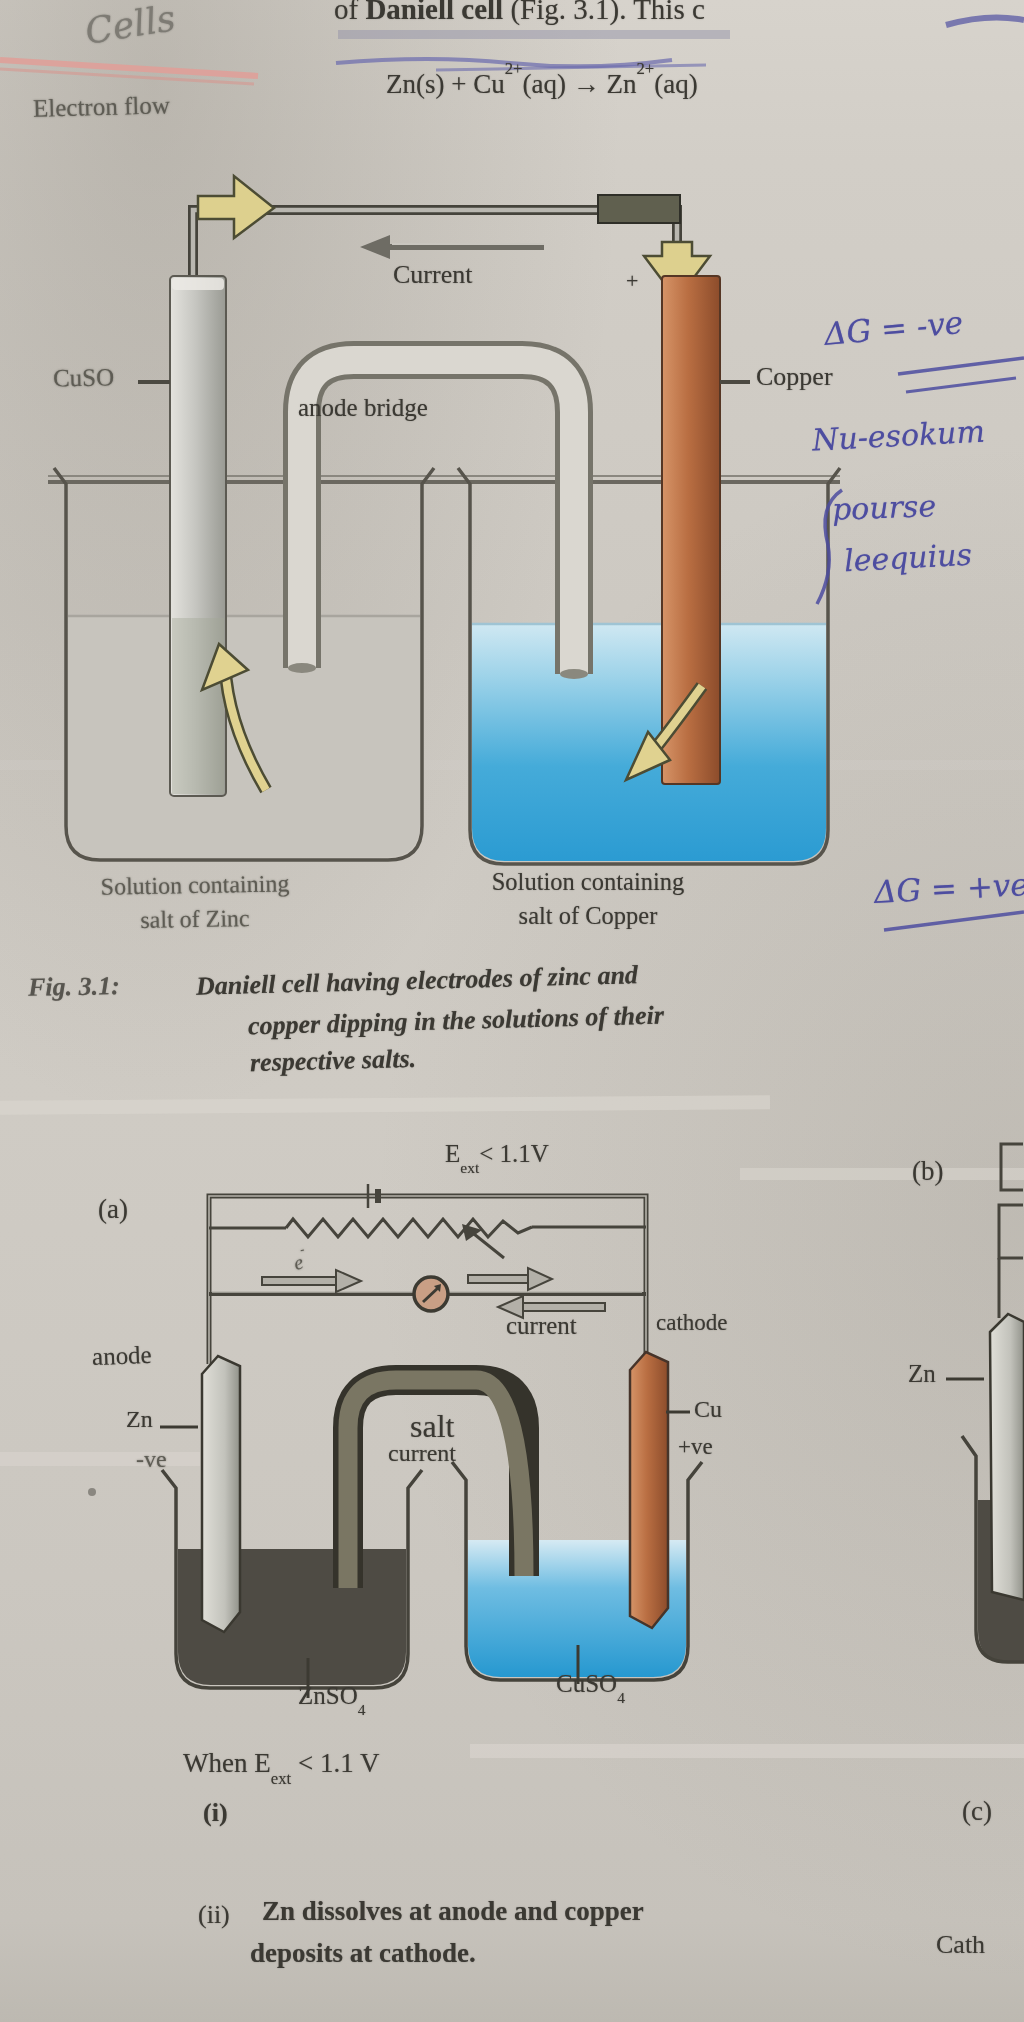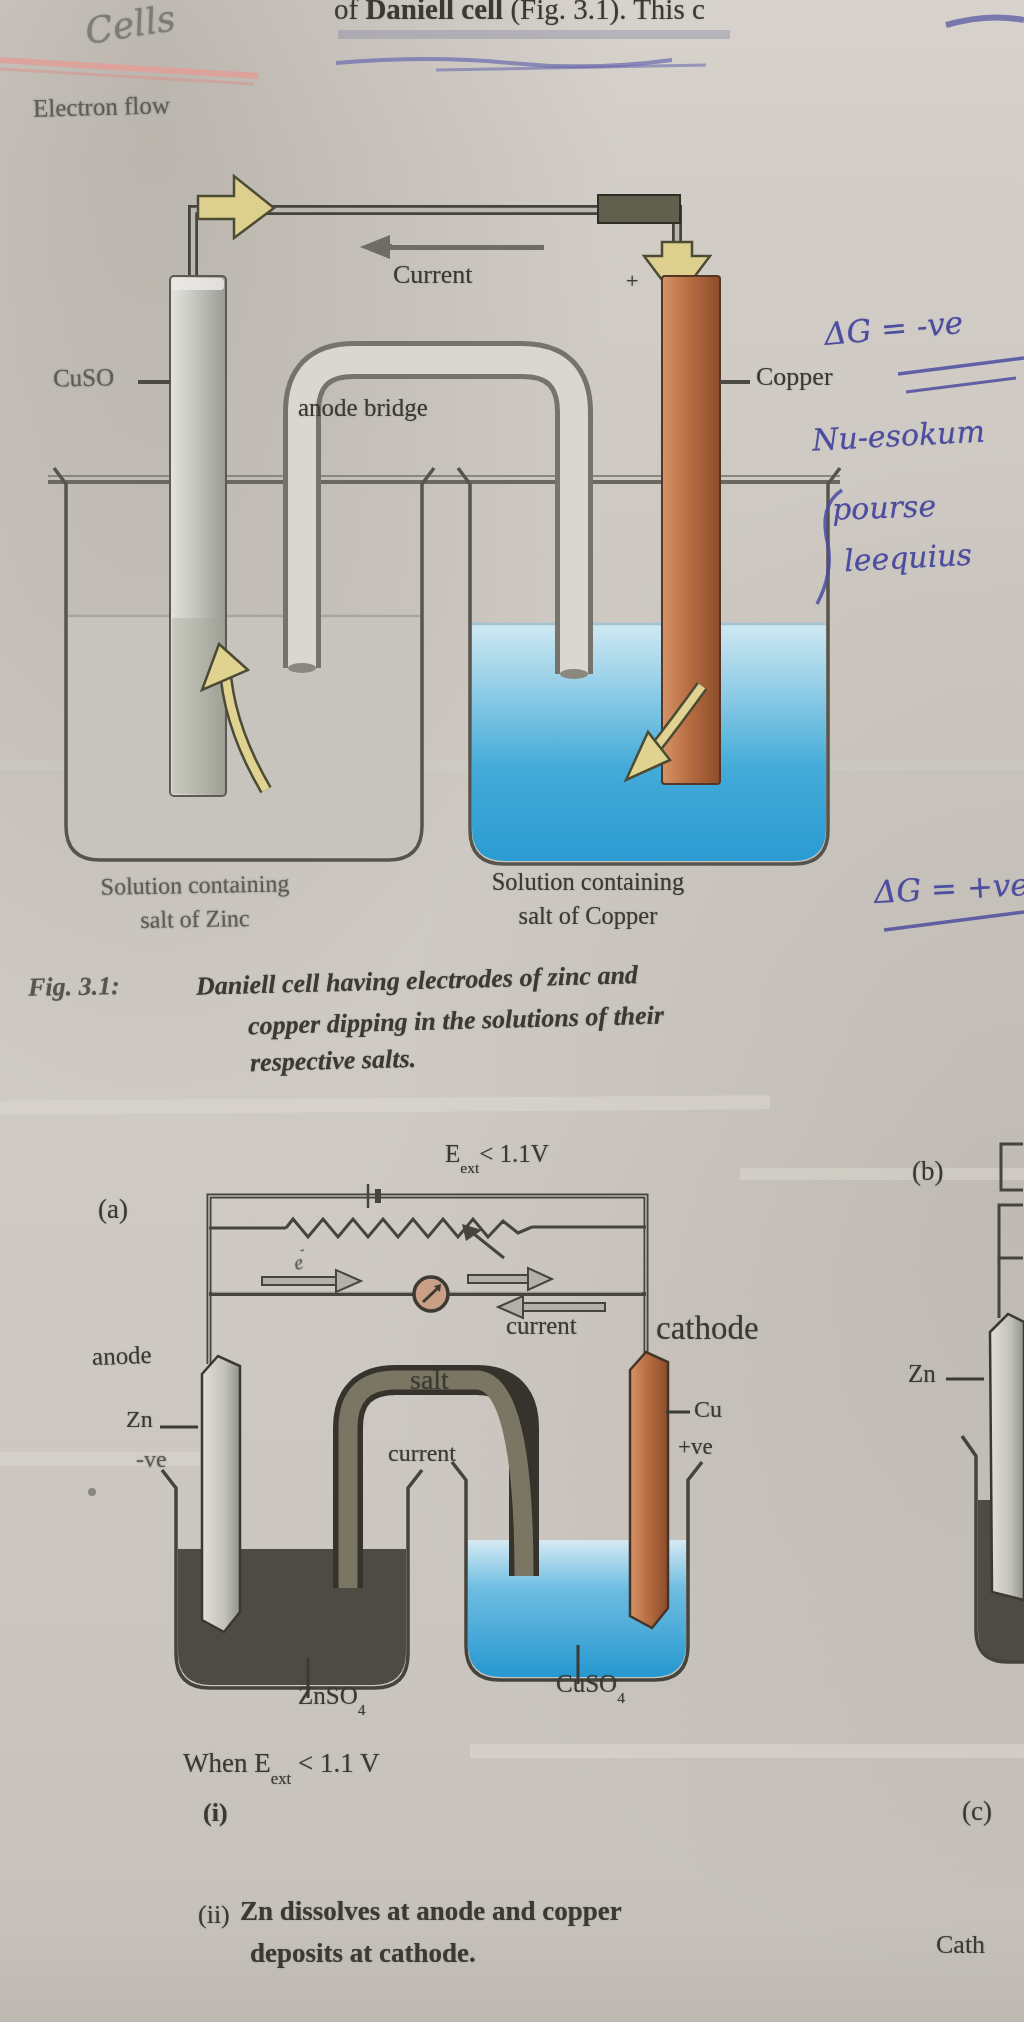--- a/index.html
+++ b/index.html
@@ -222,20 +222,23 @@
     <circle cx="92" cy="1492" r="4" fill="#8a8780"></circle>
   </g>
 </svg>
 
 <div class="abs pencil" style="left:85px;top:4px;font-size:36px;transform:rotate(-9deg);opacity:.85">Cells</div>
 
 <div class="abs print" style="left:334px;top:-7px;font-size:29px">
   <span>of </span><span style="font-weight:700">Daniell cell</span><span> (Fig. 3.1). This c</span>
 </div>
 
+<div class="abs print" style="left:386px;top:68px;font-size:27px">
+  <span>Zn(s) + Cu</span><sup class="s">2+</sup><span>(aq) → Zn</span><sup class="s">2+</sup><span>(aq)</span>
+</div>
 
 <div class="abs faded" style="left:33px;top:93px;font-size:25px;transform:rotate(-1.5deg)">Electron flow</div>
 
 <div class="abs print" style="left:393px;top:260px;font-size:26px">Current</div>
 <div class="abs faded" style="left:53px;top:364px;font-size:25px;transform:rotate(-1deg)">CuSO</div>
 <div class="abs print" style="left:756px;top:362px;font-size:26px">Copper</div>
 <div class="abs print" style="left:298px;top:394px;font-size:25px">anode bridge</div>
 <div class="abs print" style="left:626px;top:268px;font-size:22px">+</div>
 
 <div class="abs hw" style="left:824px;top:310px;font-size:31px;transform:rotate(-5deg)">ΔG = -ve</div>
@@ -255,44 +258,44 @@
 <div class="abs print ital" style="left:250px;top:1046px;font-size:26px;font-weight:600;transform:rotate(-1.5deg)">respective salts.</div>
 
 <div class="abs print" style="left:98px;top:1194px;font-size:27px">(a)</div>
 <div class="abs print" style="left:445px;top:1140px;font-size:25px">
   <span>E</span><sub class="s">ext</sub><span>&lt; 1.1V</span>
 </div>
 <div class="abs faded ital" style="left:294px;top:1250px;font-size:20px;transform:rotate(-14deg)">
   <span>e</span><sup class="s">-</sup>
 </div>
 <div class="abs print" style="left:506px;top:1312px;font-size:25px">current</div>
-<div class="abs print" style="left:656px;top:1310px;font-size:33px">cathode</div>
+<div class="abs print" style="left:656px;top:1310px;font-size:23px">cathode</div>
 <div class="abs print" style="left:92px;top:1342px;font-size:25px;transform:rotate(-2deg)">anode</div>
 <div class="abs print" style="left:126px;top:1406px;font-size:24px">Zn</div>
 <div class="abs faded" style="left:136px;top:1446px;font-size:24px">-ve</div>
-<div class="abs print" style="left:410px;top:1364px;font-size:28px">salt</div>
+<div class="abs print" style="left:410px;top:1408px;font-size:32px">salt</div>
 <div class="abs print" style="left:388px;top:1440px;font-size:24px">current</div>
 <div class="abs print" style="left:694px;top:1396px;font-size:24px">Cu</div>
 <div class="abs print" style="left:678px;top:1434px;font-size:23px">+ve</div>
 <div class="abs print" style="left:298px;top:1682px;font-size:25px">
   <span>ZnSO</span><sub class="s">4</sub>
 </div>
 <div class="abs print" style="left:556px;top:1670px;font-size:25px">
   <span>CuSO</span><sub class="s">4</sub>
 </div>
 
 <div class="abs print" style="left:912px;top:1156px;font-size:27px">(b)</div>
 <div class="abs print" style="left:908px;top:1360px;font-size:25px">Zn</div>
 
 <div class="abs print" style="left:183px;top:1748px;font-size:27px">
   <span>When E</span><sub class="s">ext</sub><span> &lt; 1.1 V</span>
 </div>
 
 <div class="abs print" style="left:203px;top:1798px;font-size:26px;font-weight:700">(i)</div>
 
 <div class="abs print" style="left:198px;top:1900px;font-size:26px;font-weight:400">(ii)</div>
-<div class="abs print" style="left:240px;top:1896px;font-size:27px;font-weight:700">Zn dissolves at anode and copper</div>
+<div class="abs print" style="left:262px;top:1896px;font-size:27px;font-weight:700">Zn dissolves at anode and copper</div>
 <div class="abs print" style="left:250px;top:1938px;font-size:27px;font-weight:700">deposits at cathode.</div>
 
 <div class="abs print" style="left:962px;top:1796px;font-size:27px">(c)</div>
 <div class="abs print" style="left:936px;top:1930px;font-size:26px">Cath</div>
 
 </div>
 
 </body></html>

